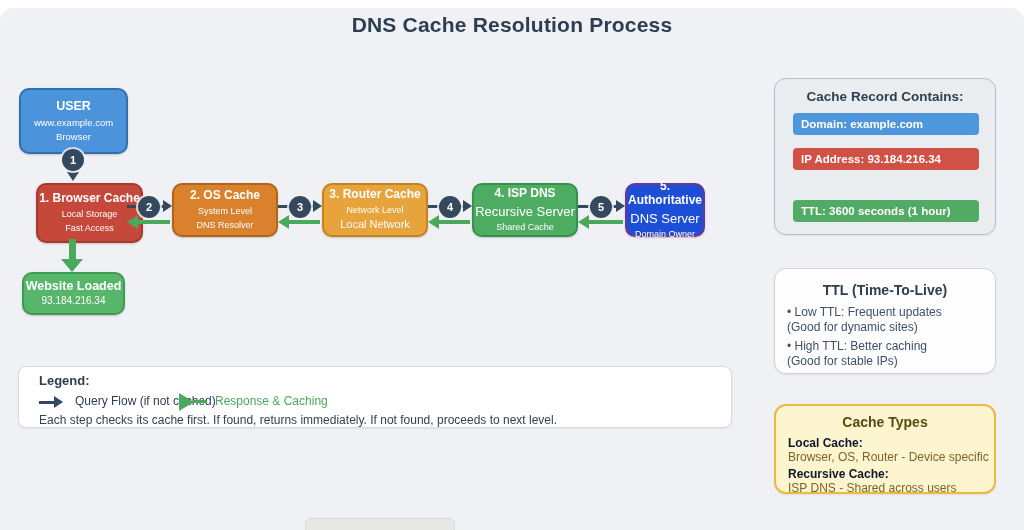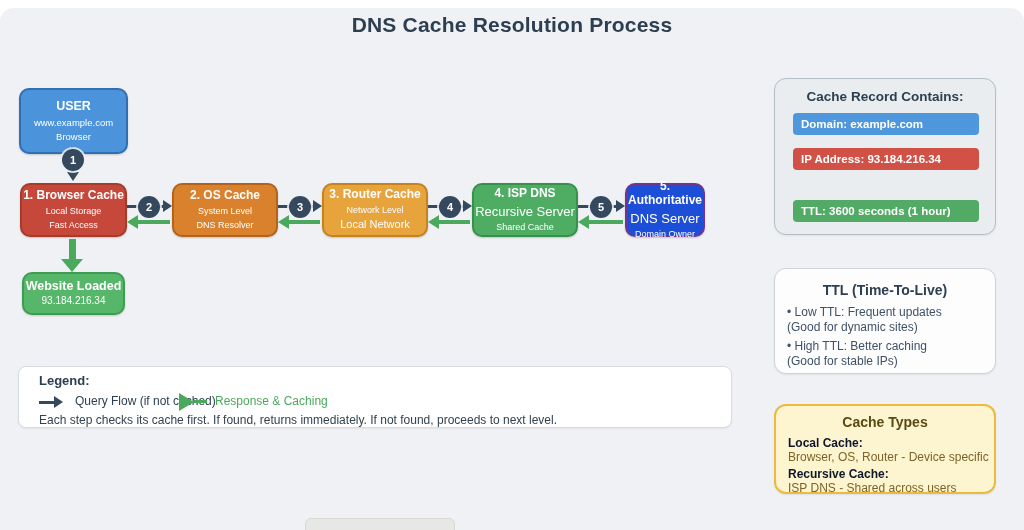--- a/index.html
+++ b/index.html
@@ -73,21 +73,21 @@
   <div class="node" style="left: 19px; top: 82px; width: 109px; height: 66px; background-color: rgb(75, 147, 218); border-color: rgb(47, 111, 178); margin-top: 6px;">
     <div class="n-title">USER</div>
     <div class="n-sub">www.example.com</div>
     <div class="n-sub">Browser</div>
   </div>
 
   <div class="line-v" style="left: 71px; top: 147px; height: 28px; background-color: rgb(52, 73, 94);"></div>
   <div class="tri tri-down" style="left: 67px; top: 172px; border-top-color: rgb(52, 73, 94);"></div>
   <div class="ncircle" style="left: 62px; top: 149px; background-color: rgb(52, 73, 94);">1</div>
 
-  <div class="node" style="left: 20px; top: 183px; width: 107px; height: 54px; background-color: rgb(197, 72, 58); border-color: rgb(168, 58, 43);">
+  <div class="node" style="left: 36px; top: 183px; width: 107px; height: 60px; background-color: rgb(197, 72, 58); border-color: rgb(168, 58, 43);">
     <div class="n-title" style="font-size:12px;">1. Browser Cache</div>
     <div class="n-sub" style="font-size:9px;">Local Storage</div>
     <div class="n-sub" style="font-size:9px;">Fast Access</div>
   </div>
   <div class="node" style="left: 172px; top: 183px; width: 106px; height: 54px; background-color: rgb(217, 129, 44); border-color: rgb(178, 100, 27);">
     <div class="n-title" style="font-size:12px;">2. OS Cache</div>
     <div class="n-sub" style="font-size:9px;">System Level</div>
     <div class="n-sub" style="font-size:9px;">DNS Resolver</div>
   </div>
   <div class="node" style="left: 322px; top: 183px; width: 106px; height: 54px; background-color: rgb(231, 163, 60); border-color: rgb(197, 131, 30);">

